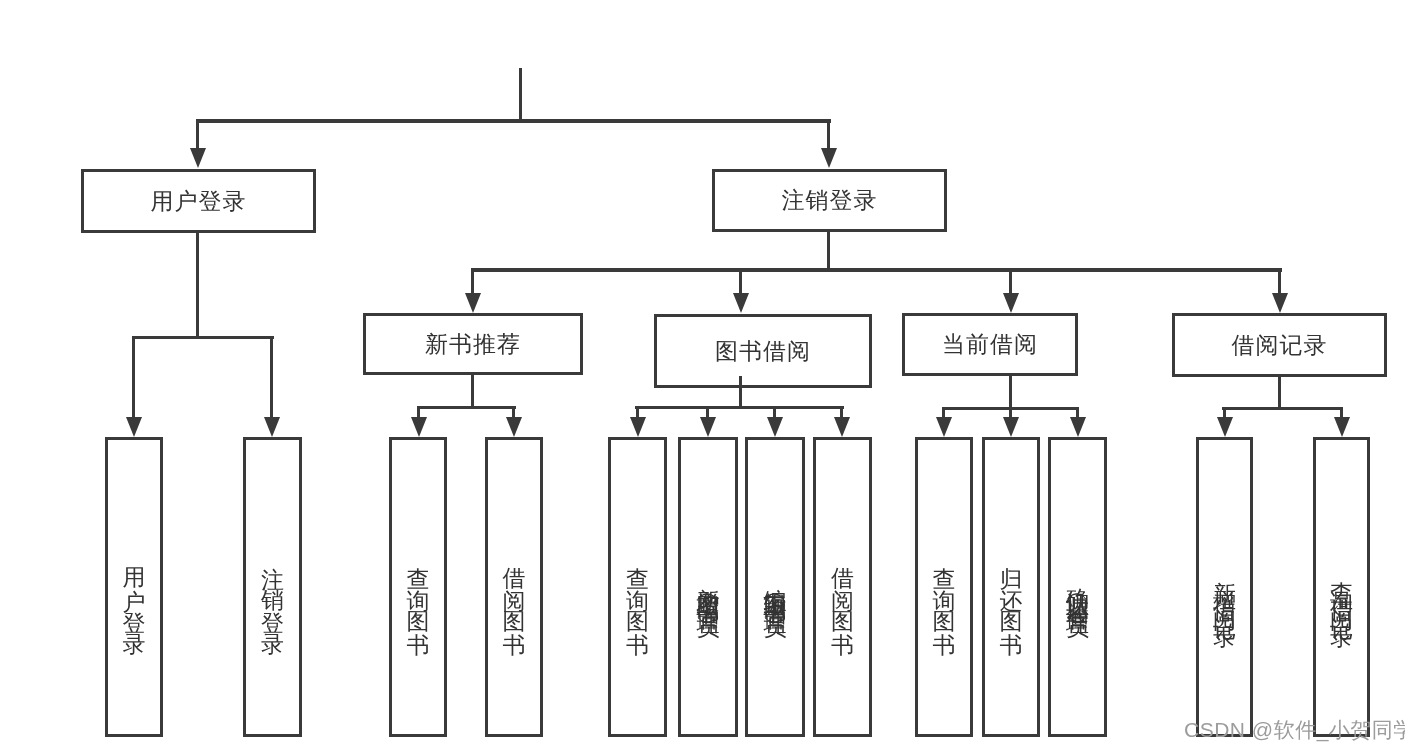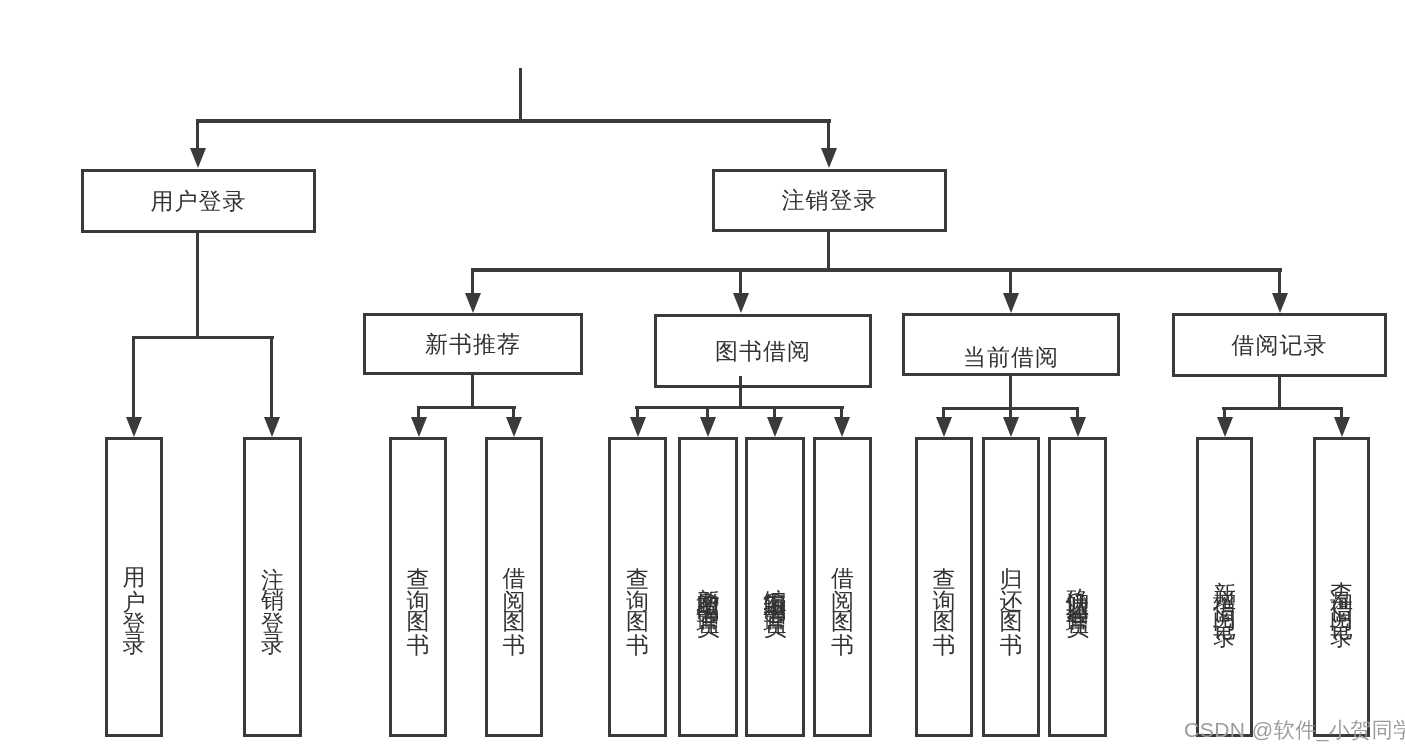--- a/index.html
+++ b/index.html
@@ -75,21 +75,21 @@
   <div class="arrowhead" style="left:1003px;top:293px;"></div>
   <div class="vline" style="left:1278px;top:268px;height:28px;"></div>
   <div class="arrowhead" style="left:1272px;top:293px;"></div>
 
   <div class="node node-h" style="left:363px;top:313px;width:220px;height:62px;">
     <span>新书推荐</span>
   </div>
   <div class="node node-h" style="left:632px;top:314px;width:218px;height:74px;margin-left:22px;">
     <span>图书借阅</span>
   </div>
-  <div class="node node-h" style="left:902px;top:313px;width:218px;height:63px;align-items:flex-end;">
+  <div class="node node-h" style="left:902px;top:313px;width:176px;height:63px;">
     <span>当前借阅</span>
   </div>
   <div class="node node-h" style="left:1172px;top:313px;width:215px;height:64px;">
     <span>借阅记录</span>
   </div>
 
   <div class="vline" style="left:471px;top:375px;height:34px;"></div>
   <div class="hline" style="left:417px;top:406px;width:99px;"></div>
   <div class="vline" style="left:417px;top:406px;height:14px;"></div>
   <div class="arrowhead" style="left:411px;top:417px;"></div>

